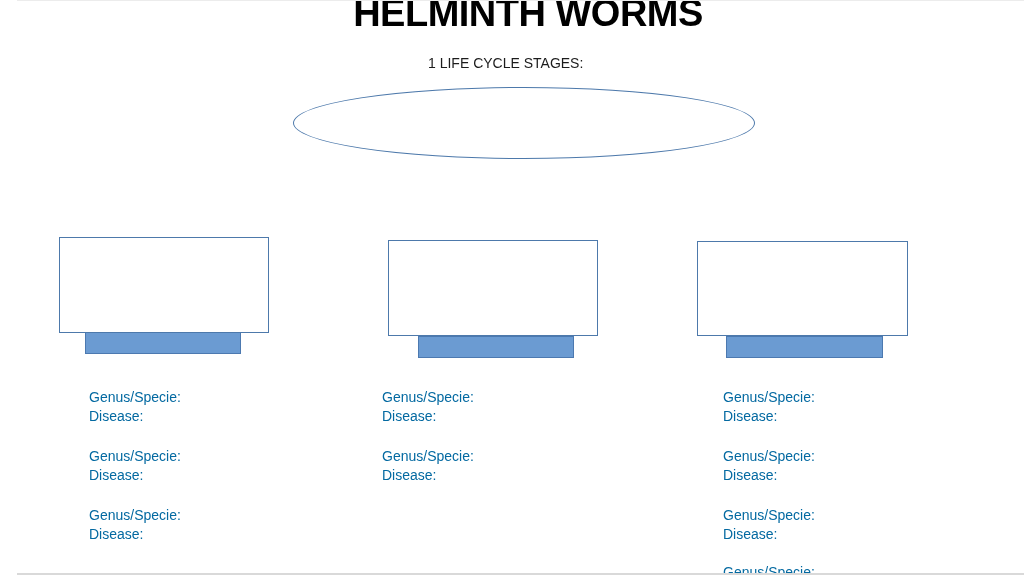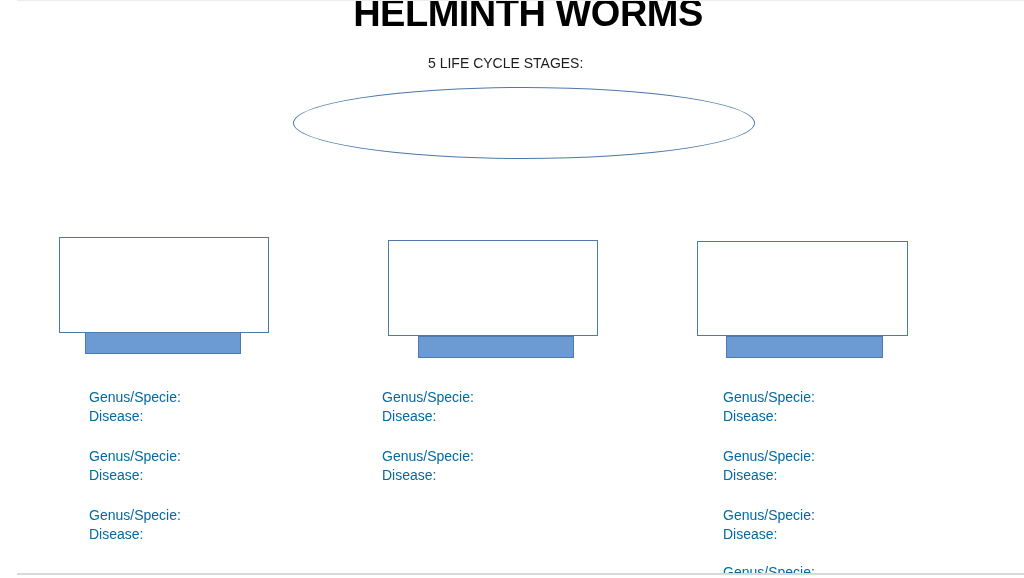--- a/index.html
+++ b/index.html
@@ -90,21 +90,21 @@
     background: #ffffff;
     z-index: 5;
   }
 </style>
 </head>
 <body>
 
 <div class="page">
 
   <div class="doc-title">HELMINTH WORMS</div>
-  <div class="subtitle">5 LIFE CYCLE STAGES:</div>
+  <div class="subtitle">1 LIFE CYCLE STAGES:</div>
 
   <div class="ellipse"></div>
 
   <div class="stage-rect" style="left:42px; top:236px; width:210px; height:96px;"></div>
   <div class="stage-bar" style="left:68px; top:331px; width:156px; height:22px;"></div>
 
   <div class="stage-rect" style="left:371px; top:239px; width:210px; height:96px;"></div>
   <div class="stage-bar" style="left:401px; top:335px; width:156px; height:22px;"></div>
 
   <div class="stage-rect" style="left:680px; top:240px; width:211px; height:95px;"></div>

